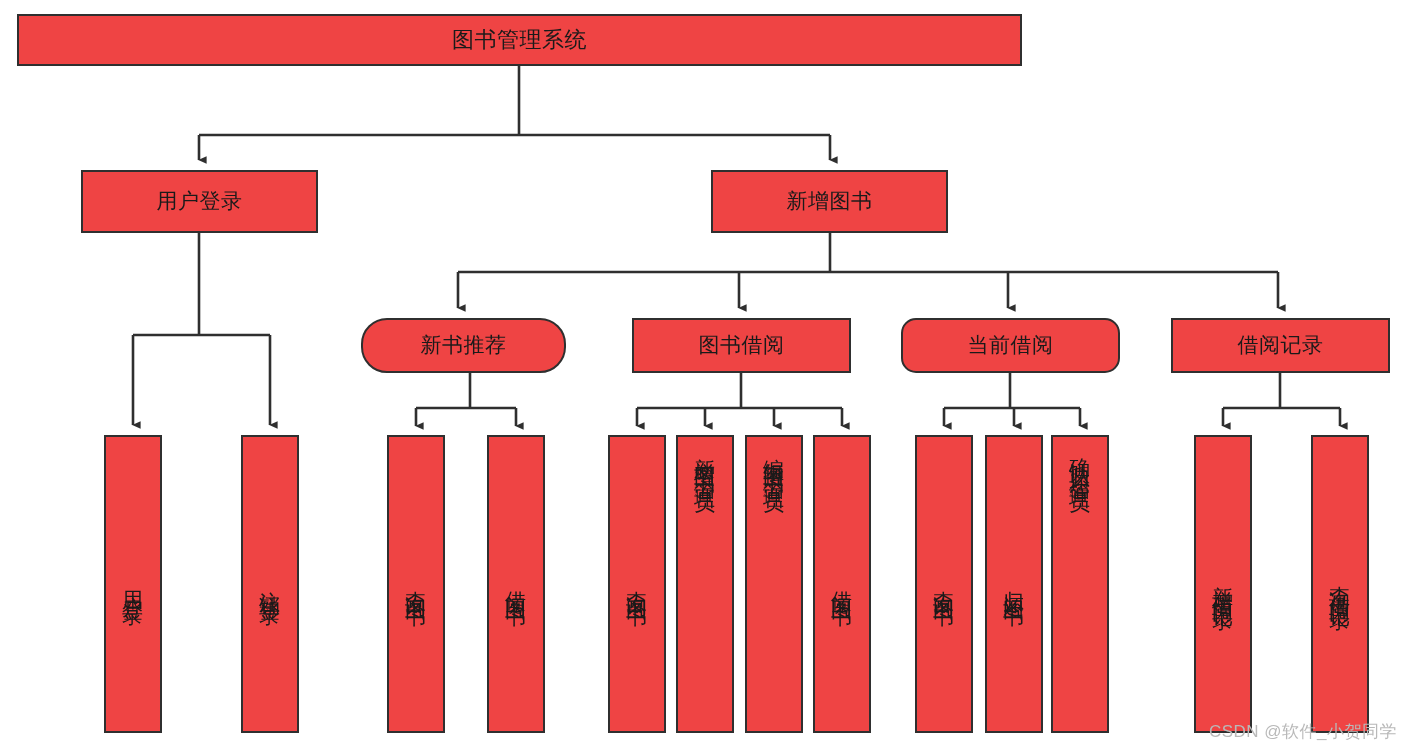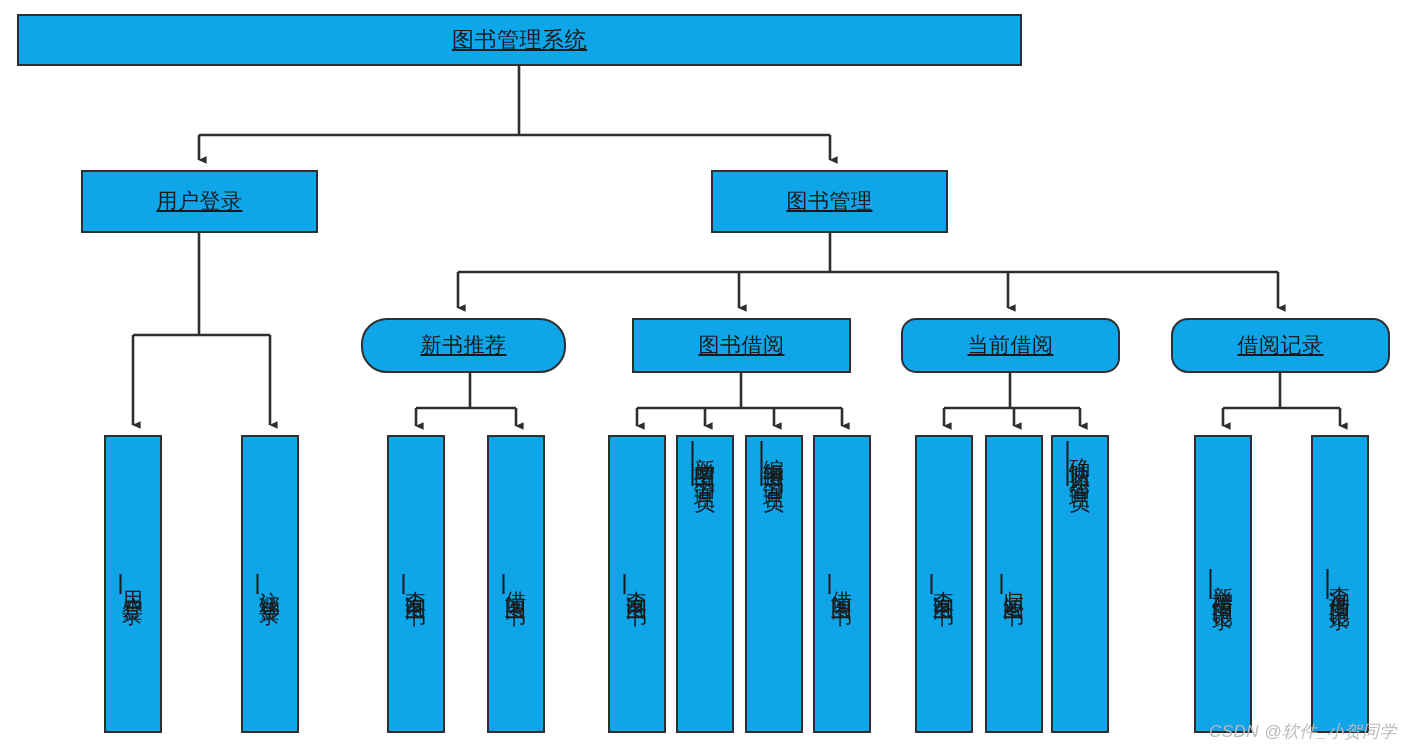--- a/index.html
+++ b/index.html
@@ -22,27 +22,26 @@
     position: absolute;
     left: 0;
     top: 0;
     width: 1405px;
     height: 747px;
     pointer-events: none;
   }
   .node {
     position: absolute;
     box-sizing: border-box;
-    background: #0ea5e9;
+    background: #ef4444;
     border: 2px solid #2f2f2f;
     display: flex;
     align-items: center;
     justify-content: center;
     color: #1a1a1a;
-    text-decoration: underline;
   }
   .node-label {
     display: block;
     text-align: center;
     line-height: 1.18;
     letter-spacing: 0.5px;
   }
   
   .node.horiz .node-label {
     font-size: 21px;
@@ -73,21 +72,20 @@
   }
   #watermark {
     position: absolute;
     right: 8px;
     bottom: 4px;
     font-size: 17px;
     color: #b9b9b9;
     white-space: nowrap;
     letter-spacing: 0.5px;
     user-select: none;
-    font-style: italic;
   }
 </style>
 </head>
 <body>
 
 <div id="diagram-root">
 
   <svg id="edge-layer" viewBox="0 0 1405 747" xmlns="http://www.w3.org/2000/svg">
     <defs>
       <marker id="arrowhead" markerWidth="9" markerHeight="9" refX="4.2" refY="7.6" orient="auto" markerUnits="userSpaceOnUse">
@@ -151,33 +149,33 @@
   </svg>
 
   <div class="node horiz root" style="left: 17px; top: 14px; width: 1005px; height: 52px;">
     <span class="node-label">图书管理系统</span>
   </div>
 
   <div class="node horiz" style="left: 81px; top: 170px; width: 237px; height: 63px;">
     <span class="node-label">用户登录</span>
   </div>
   <div class="node horiz" style="left: 711px; top: 170px; width: 237px; height: 63px;">
-    <span class="node-label">图书管理</span>
+    <span class="node-label">新增图书</span>
   </div>
 
   <div class="node horiz" style="left: 361px; top: 318px; width: 205px; height: 55px; border-radius: 26px;">
     <span class="node-label">新书推荐</span>
   </div>
   <div class="node horiz" style="left: 632px; top: 318px; width: 219px; height: 55px; align-items: center;">
     <span class="node-label">图书借阅</span>
   </div>
   <div class="node horiz" style="left: 901px; top: 318px; width: 219px; height: 55px; border-radius: 15px;">
     <span class="node-label">当前借阅</span>
   </div>
-  <div class="node horiz" style="left: 1171px; top: 318px; width: 219px; height: 55px; border-radius: 17px;">
+  <div class="node horiz" style="left: 1171px; top: 318px; width: 219px; height: 55px;">
     <span class="node-label">借阅记录</span>
   </div>
 
   <div class="node vert center-text" style="left: 104px; top: 435px; width: 58px; height: 298px;">
     <span class="node-label">用户登录</span>
   </div>
   <div class="node vert center-text" style="left: 241px; top: 435px; width: 58px; height: 298px;">
     <span class="node-label">注销登录</span>
   </div>
   <div class="node vert center-text" style="left: 387px; top: 435px; width: 58px; height: 298px;">

